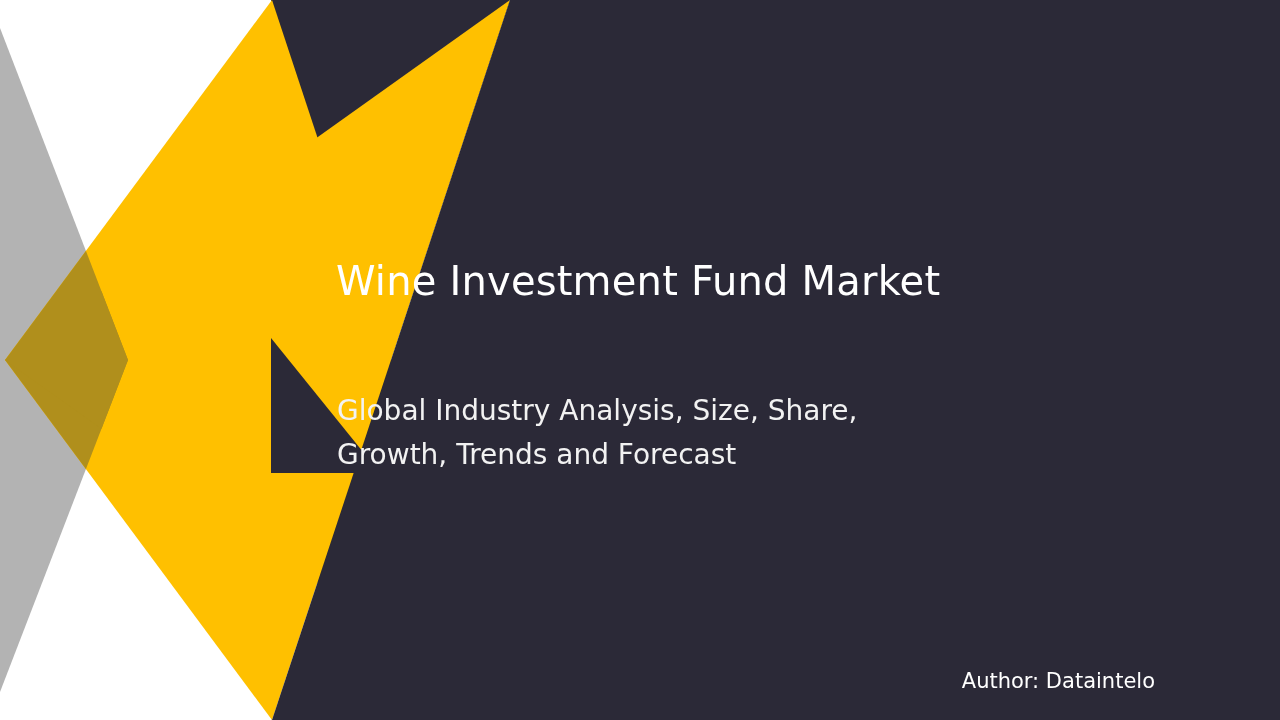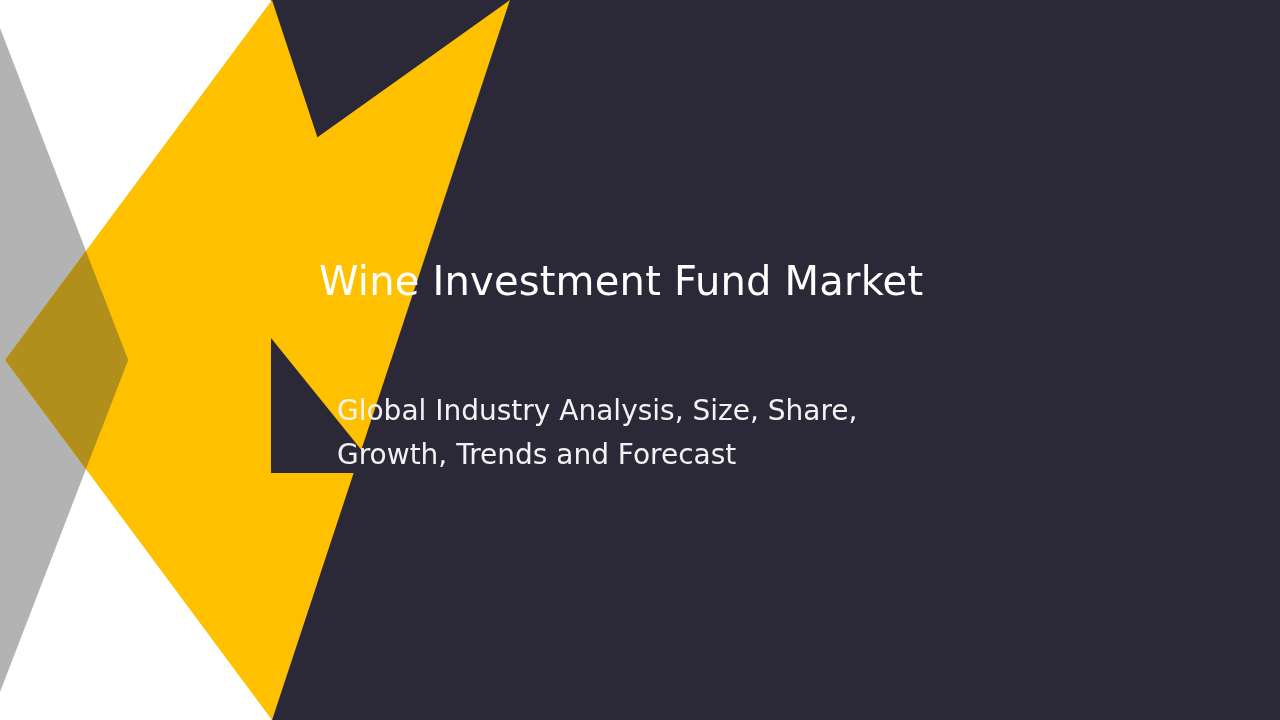--- a/index.html
+++ b/index.html
@@ -41,21 +41,21 @@
     height: 720px;
     pointer-events: none;
   }
 
   .txt-block {
     position: absolute;
     pointer-events: auto;
   }
 
   #title-block {
-    left: 319px;
+    left: 336px;
     top: 258px;
     width: 830px;
   }
 
   #slide-title {
     margin: 0;
     font-weight: 400;
     font-size: 40px;
     line-height: 1.18;
     letter-spacing: 0.2px;
@@ -135,15 +135,18 @@
   <div id="content">
 
     <div class="txt-block" id="title-block">
       <h1 id="slide-title" style="color: rgb(255, 255, 255);">Wine Investment Fund Market</h1>
     </div>
 
     <div class="txt-block" id="subtitle-block">
       <p id="slide-subtitle" style="color: rgb(242, 242, 242);">Global Industry Analysis, Size, Share, Growth, Trends and Forecast</p>
     </div>
 
+    <div class="txt-block" id="author-block">
+      <p id="author-label" style="color: rgb(255, 255, 255);">Author: Dataintelo</p>
+    </div>
 
   </div>
 </div>
 
 </body></html>

